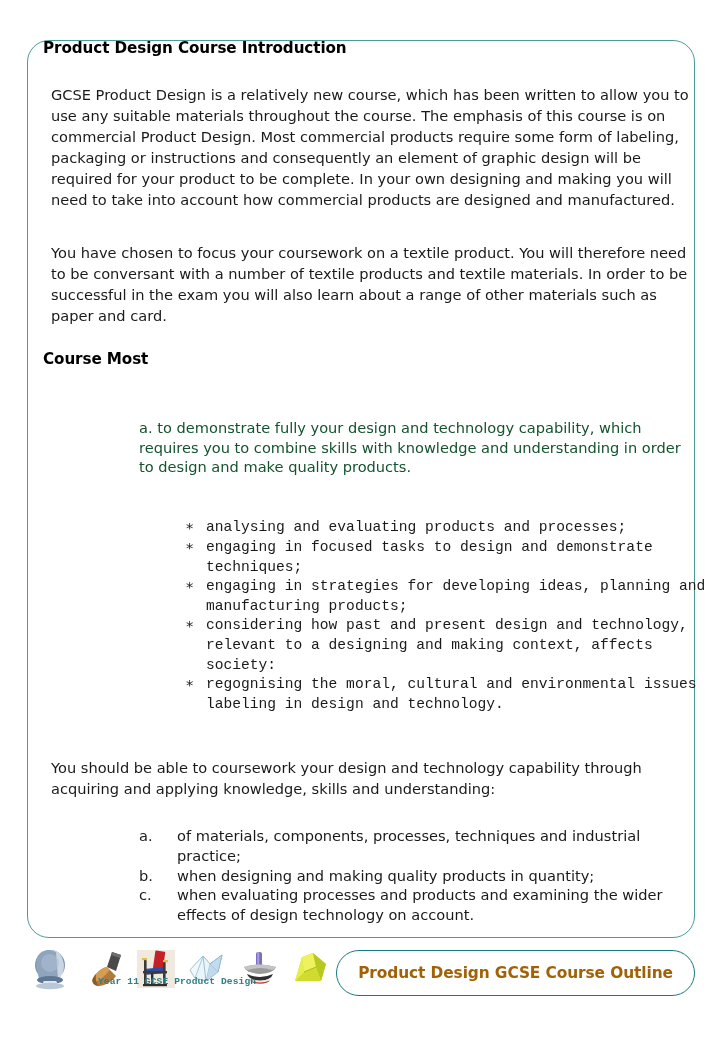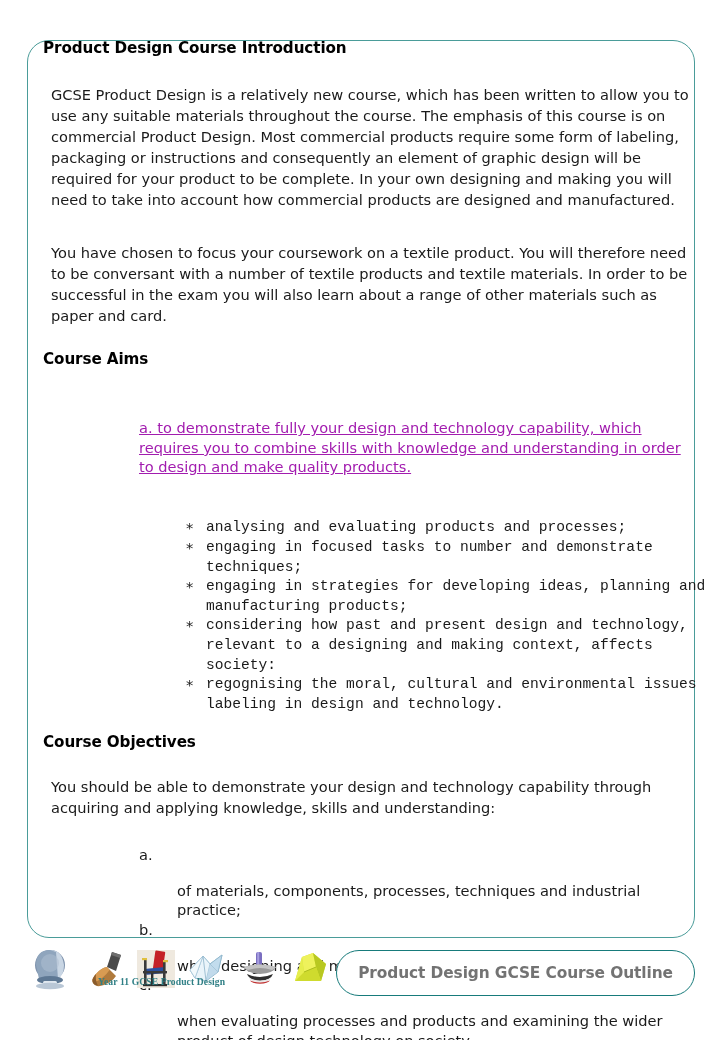--- a/index.html
+++ b/index.html
@@ -55,22 +55,21 @@
   .gap-lg { height: 19px; }
   .gap-md { height: 16px; }
   .gap-sm { height: 11px; }
 
   
   .indent-1 {
     margin-left: 96px;
     width: 560px;
     font-size: 14.6px;
     line-height: 19.6px;
-    color: #a21caf;
-    text-decoration: underline;
+    color: #14532d;
   }
 
   
   .bullets {
     margin-left: 143px;
     width: 520px;
   }
   .bullet-row {
     display: flex;
     font-size: 14.6px;
@@ -97,21 +96,20 @@
     font-size: 14.6px;
     line-height: 19.6px;
     color: #1a1a1a;
   }
   .letter-mark {
     width: 38px;
     flex: 0 0 38px;
   }
   .letter-text {
     flex: 1 1 auto;
-    margin-top: 36px;
   }
 
   
   .footer {
     position: absolute;
     left: 0;
     top: 944px;
     width: 720px;
     height: 96px;
   }
@@ -131,21 +129,21 @@
   }
   .pic svg { display: block; }
 
   .icon-caption {
     position: absolute;
     left: 98px;
     top: 976px;
     font-size: 9.6px;
     font-weight: bold;
     color: #2f7f85;
-    font-family: Liberation Serif, serif;
+    font-family: Liberation Mono, monospace;
     letter-spacing: 0.1px;
     white-space: nowrap;
   }
 
   .title-box {
     position: absolute;
     left: 336px;
     top: 950px;
     width: 359px;
     height: 46px;
@@ -153,88 +151,87 @@
     border: 1.6px solid #177b7b;
     border-radius: 23px;
     background: #ffffff;
     display: flex;
     align-items: center;
     justify-content: center;
   }
   .title-box-text {
     font-size: 15.4px;
     font-weight: bold;
-    color: #737373;
+    color: #a16207;
     letter-spacing: -0.1px;
     white-space: nowrap;
   }
 </style>
 </head>
 <body>
 
 <div class="slide-panel"></div>
 
 <div class="content">
 
   <p class="heading">Product Design Course Introduction</p>
   <div class="gap-lg"></div>
   <p class="para">GCSE Product Design is a relatively new course, which has been written to allow you to use any suitable materials throughout the course. The emphasis of this course is on commercial Product Design. Most commercial products require some form of labeling, packaging or instructions and consequently an element of graphic design will be required for your product to be complete. In your own designing and making you will need to take into account how commercial products are designed and manufactured.</p>
   <div class="gap-md"></div>
   <p class="para">You have chosen to focus your coursework on a textile product. You will therefore need to be conversant with a number of textile products and textile materials. In order to be successful in the exam you will also learn about a range of other materials such as paper and card.</p>
 
   <div class="gap-md"></div>
-  <p class="heading">Course Aims</p>
+  <p class="heading">Course Most</p>
   <div class="gap-md"></div>
 
   <div class="gap-lg"></div>
   <p class="indent-1">a. to demonstrate fully your design and technology capability, which requires you to combine skills with knowledge and understanding in order to design and make quality products.</p>
   <div class="gap-md"></div>
 
   <div class="gap-sm"></div>
   <div class="bullets">
     <div class="bullet-row">
       <span class="bullet-mark">*</span>
       <span class="bullet-text">analysing and evaluating products and processes;</span>
     </div>
     <div class="bullet-row">
       <span class="bullet-mark">*</span>
-      <span class="bullet-text">engaging in focused tasks to number and demonstrate techniques;</span>
+      <span class="bullet-text">engaging in focused tasks to design and demonstrate techniques;</span>
     </div>
     <div class="bullet-row">
       <span class="bullet-mark">*</span>
       <span class="bullet-text">engaging in strategies for developing ideas, planning and manufacturing products;</span>
     </div>
     <div class="bullet-row">
       <span class="bullet-mark">*</span>
       <span class="bullet-text">considering how past and present design and technology, relevant to a designing and making context, affects society:</span>
     </div>
     <div class="bullet-row">
       <span class="bullet-mark">*</span>
       <span class="bullet-text">regognising the moral, cultural and environmental issues labeling in design and technology.</span>
     </div>
   </div>
 
   <div class="gap-lg"></div>
-  <p class="heading">Course Objectives</p>
-  <div class="gap-md"></div>
-  <p class="para">You should be able to demonstrate your design and technology capability through acquiring and applying knowledge, skills and understanding:</p>
+  <div class="gap-md"></div>
+  <p class="para">You should be able to coursework your design and technology capability through acquiring and applying knowledge, skills and understanding:</p>
 
   <div class="gap-lg"></div>
   <div class="letter-list">
     <div class="letter-row">
       <span class="letter-mark">a.</span>
       <span class="letter-text">of materials, components, processes, techniques and industrial practice;</span>
     </div>
     <div class="letter-row">
       <span class="letter-mark">b.</span>
       <span class="letter-text">when designing and making quality products in quantity;</span>
     </div>
     <div class="letter-row">
       <span class="letter-mark">c.</span>
-      <span class="letter-text">when evaluating processes and products and examining the wider product of design technology on society.</span>
+      <span class="letter-text">when evaluating processes and products and examining the wider effects of design technology on account.</span>
     </div>
   </div>
 
 </div>
 
 <div class="footer">
 
   <div class="icon-strip">
 
     <div class="pic" style="left:0px;">

